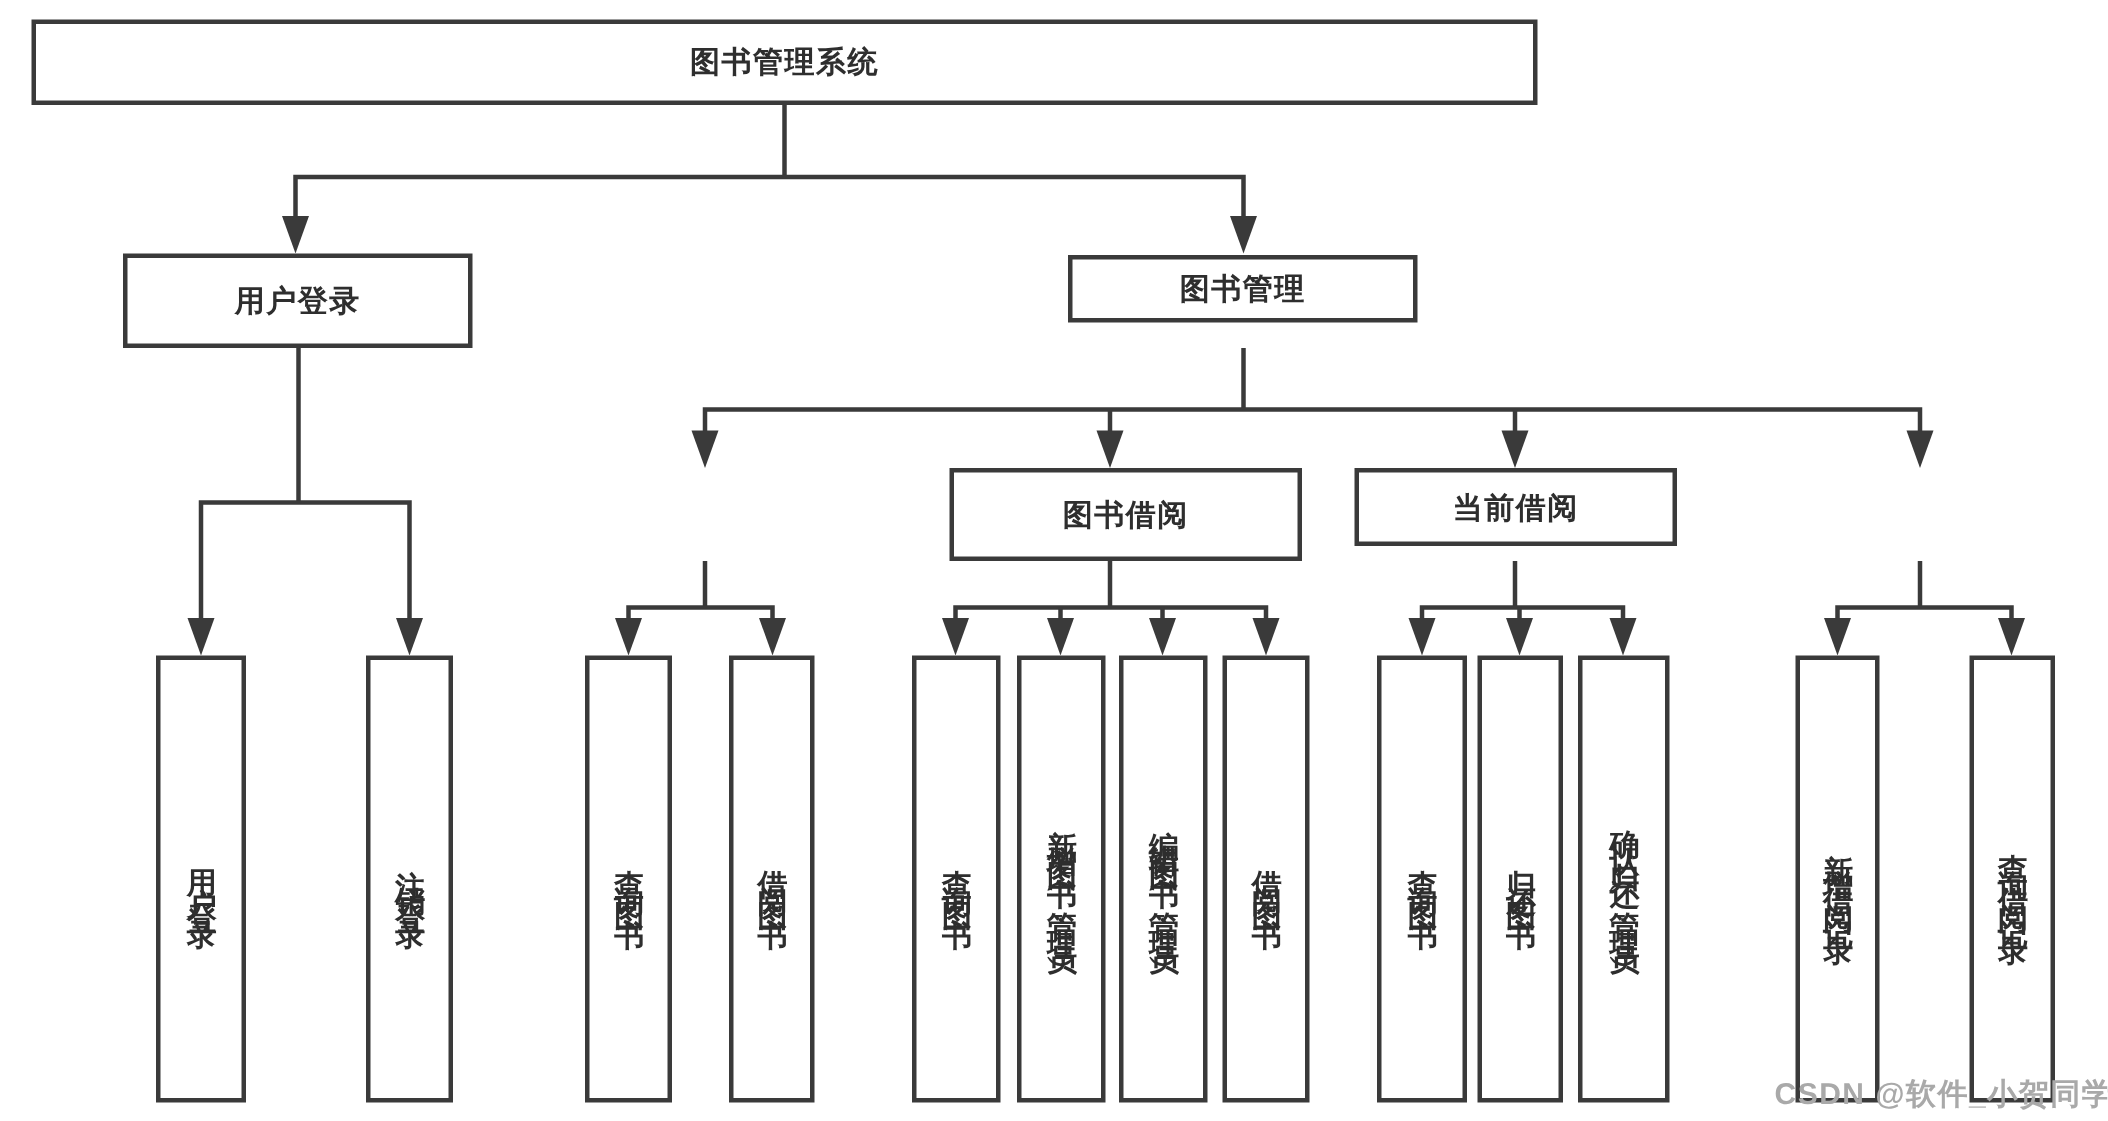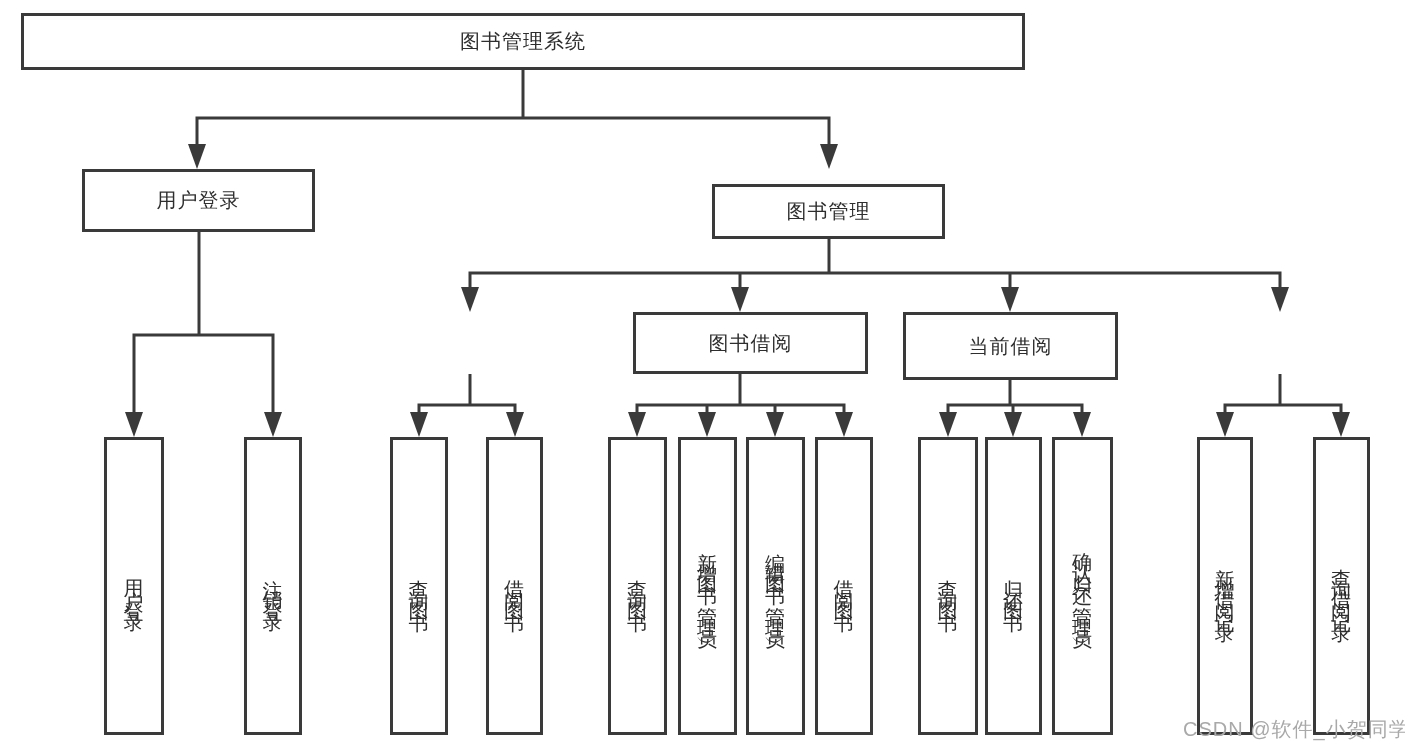--- a/index.html
+++ b/index.html
@@ -9,20 +9,21 @@
     --background:#ffffff;
     --box-fill:#ffffff;
   }
   html,body{margin:0;padding:0;background:var(--background);}
   body{font-family:"Liberation Sans","DejaVu Sans",sans-serif;}
   .stage{
     position:relative;
     width:1405px;height:747px;
     background:var(--background);
     overflow:hidden;
+    font-weight:bold;
   }
   .wires{position:absolute;left:0;top:0;z-index:1;}
   .wires path, .wires line{stroke:var(--line);stroke-width:3;fill:none;}
   .wires polygon{fill:var(--line);stroke:none;}
   .node{
     position:absolute;
     box-sizing:border-box;
     border:3px solid var(--line);
     background:var(--box-fill);
     color:var(--text);
@@ -115,28 +116,28 @@
     </g>
   </svg>
 
   <div class="node" style="left:21px;top:13px;width:1004px;height:57px">
     <span>图书管理系统</span>
   </div>
 
   <div class="node" style="left:82px;top:169px;width:233px;height:63px">
     <span>用户登录</span>
   </div>
-  <div class="node" style="left:712px;top:184px;width:233px;height:55px">
+  <div class="node" style="left:712px;top:170px;width:233px;height:45px">
     <span>图书管理</span>
   </div>
 
   <div class="node" style="left:633px;top:312px;width:235px;height:62px">
     <span>图书借阅</span>
   </div>
-  <div class="node" style="left:903px;top:312px;width:215px;height:68px">
+  <div class="node" style="left:903px;top:312px;width:215px;height:52px">
     <span>当前借阅</span>
   </div>
 
   <div class="node vert" style="left:104px;top:437px;width:60px;height:298px">
     <span>用户登录</span>
   </div>
   <div class="node vert" style="left:244px;top:437px;width:58px;height:298px">
     <span>注销登录</span>
   </div>
 

